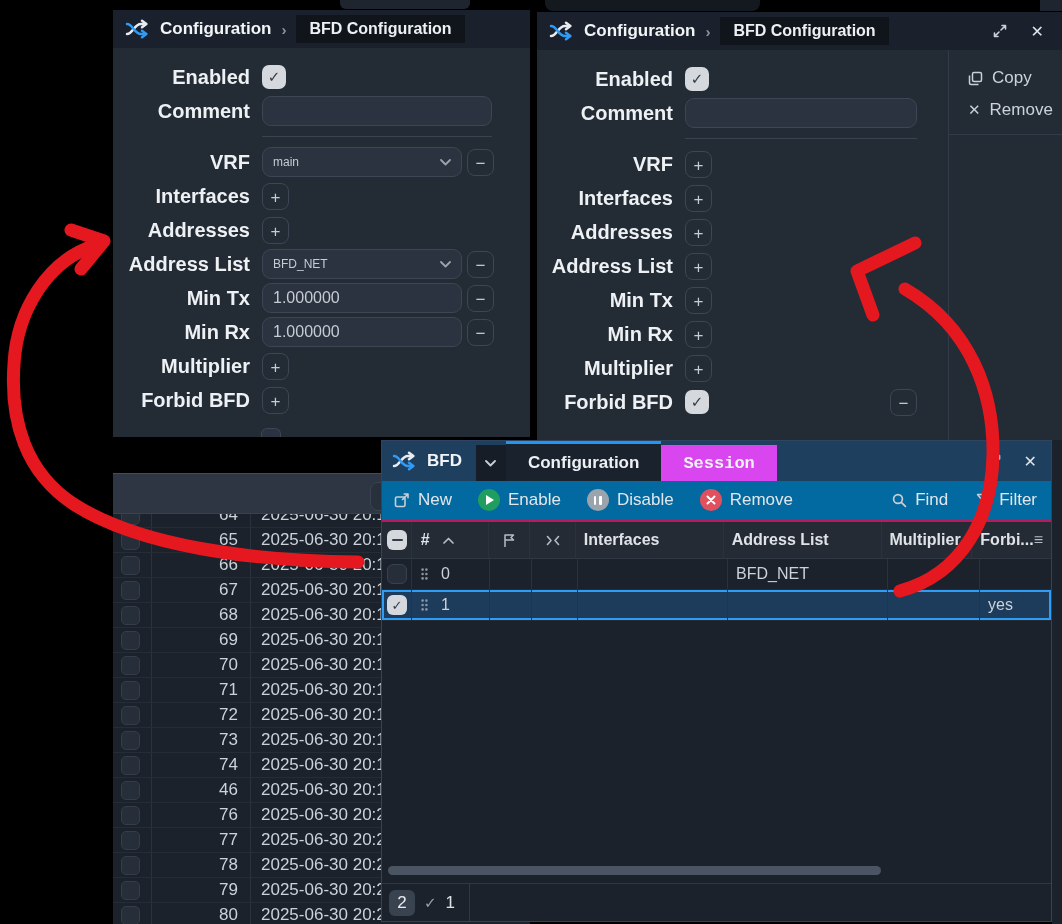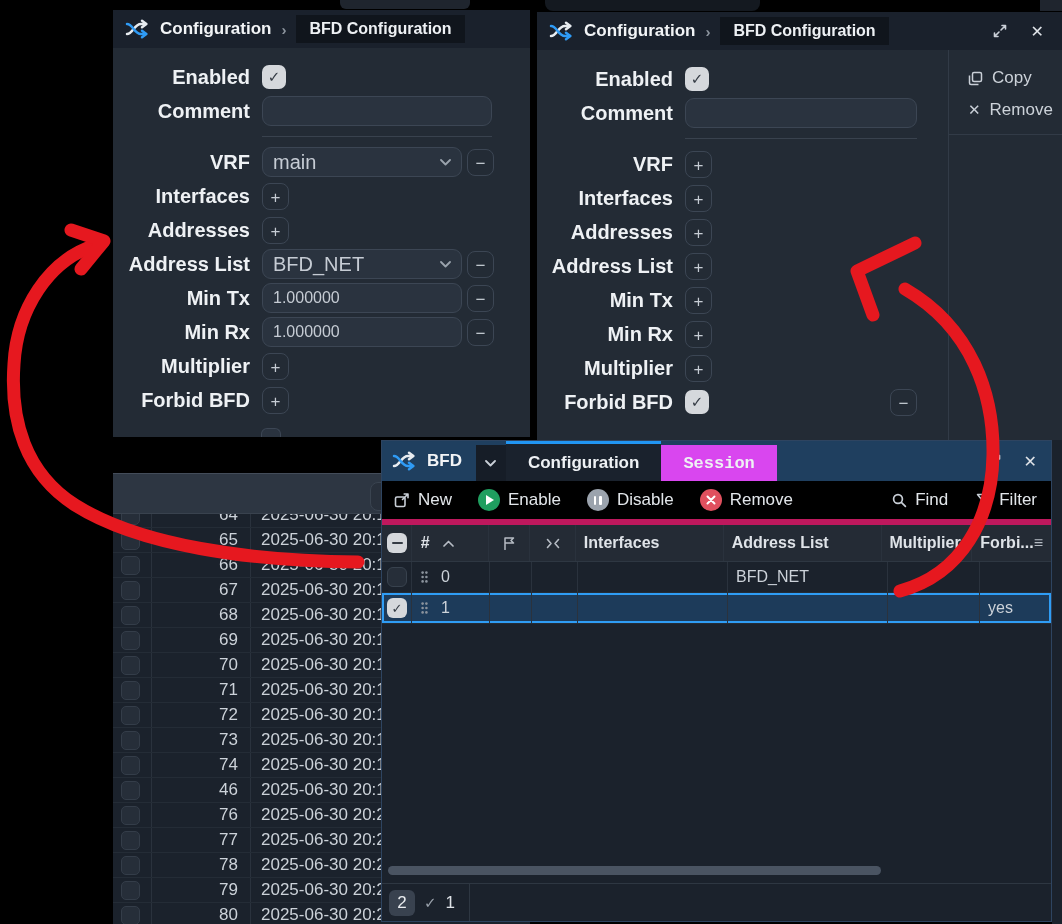--- a/index.html
+++ b/index.html
@@ -20,21 +20,21 @@
   .xclose{font-size:16px;color:#dfe3e8;cursor:default;}
   
   .wbody{background:#232b35;position:relative;height:calc(100% - 38px);padding-top:14px;box-sizing:border-box;}
   .frow{display:flex;align-items:center;height:30px;margin-bottom:4px;}
   .flabel{width:137px;text-align:right;margin-right:12px;font-size:20px;font-weight:600;color:#eef1f4;white-space:nowrap;flex:none;}
   .rw-form .flabel{width:136px;}
   .inp{box-sizing:border-box;height:30px;background:#2a333f;border:1px solid #3c4654;border-radius:9px;
        color:#c6ccd4;font-size:16px;padding:0 10px;font-family:inherit;outline:none;}
   .inp.w230{width:230px;} .inp.w232{width:232px;} .inp.w200{width:200px;}
   .sel{box-sizing:border-box;width:200px;height:30px;background:#2a333f;border:1px solid #3c4654;border-radius:9px;
-       display:flex;align-items:center;padding:0 10px;color:#c6ccd4;font-size:20px;}
+       display:flex;align-items:center;padding:0 10px;color:#c6ccd4;font-size:12px;}
   .sel .chev{margin-left:auto;}
   .sqbtn{box-sizing:border-box;width:27px;height:27px;border:1px solid #3c4654;border-radius:8px;background:transparent;
          color:#c6ccd4;font-size:17px;line-height:25px;text-align:center;flex:none;}
   .mgl{margin-left:5px;}
   .cb{width:24px;height:24px;border-radius:7px;background:#d5d8dc;color:#343b44;font-size:15px;font-weight:700;
       display:flex;align-items:center;justify-content:center;flex:none;}
   .divider{height:1px;background:#39424e;margin:10px 0 10px 149px;width:230px;}
   .rw-form .divider{margin-left:148px;width:232px;}
   
   #win-right .wbody{display:flex;padding-top:0;}
@@ -44,21 +44,21 @@
   .sp-rule{border-bottom:1px solid #323b47;margin-top:8px;}
   
   #win-bfd{background:#1b222c;display:flex;flex-direction:column;border:1px solid rgba(70,110,160,.45);}
   .bfd-head{height:40px;background:#1f3f5f;display:flex;align-items:stretch;flex:none;}
   .bfd-title{display:flex;align-items:center;gap:9px;padding:0 14px 0 10px;}
   .bfd-drop{width:30px;margin-top:4px;background:#161d27;display:flex;align-items:center;justify-content:center;}
   .tab{display:flex;align-items:center;padding:0 22px;font-size:17px;font-weight:600;color:#eef1f4;box-sizing:border-box;}
   .tab.active{background:#1a222d;border-top:3px solid #2196f3;}
   .tab.inactive{background:#d946ef;margin-top:4px;font-family:Liberation Mono, monospace;}
   .bfd-hicons{margin-left:auto;display:flex;align-items:center;gap:23px;margin-right:14px;}
-  .toolbar{height:38px;background:#000000;border-bottom:6px solid #be185d;display:flex;align-items:center;
+  .toolbar{height:38px;background:#0369a1;border-bottom:3px solid #be185d;display:flex;align-items:center;
            padding:0 12px;gap:26px;flex:none;font-size:17px;color:#e2e6ea;}
   .tbtn{display:flex;align-items:center;gap:8px;white-space:nowrap;}
   .tb-right{margin-left:auto;display:flex;align-items:center;gap:28px;margin-right:2px;}
   .circ{width:22px;height:22px;border-radius:50%;display:flex;align-items:center;justify-content:center;flex:none;}
   .circ.green{background:#1f9e5f;} .circ.gray{background:#9ba3ad;} .circ.red{background:#e0505e;}
   .playtri{width:0;height:0;border-left:8px solid #fff;border-top:5px solid transparent;border-bottom:5px solid transparent;margin-left:2px;}
   .pausebars{display:flex;gap:3px;} .pausebars i{width:2.6px;height:9px;background:#fff;border-radius:1px;}
   
   .thead{height:36px;background:#242b35;border-bottom:1px solid #2e3742;display:flex;align-items:center;
          font-size:16px;font-weight:600;color:#dfe3e8;flex:none;}

